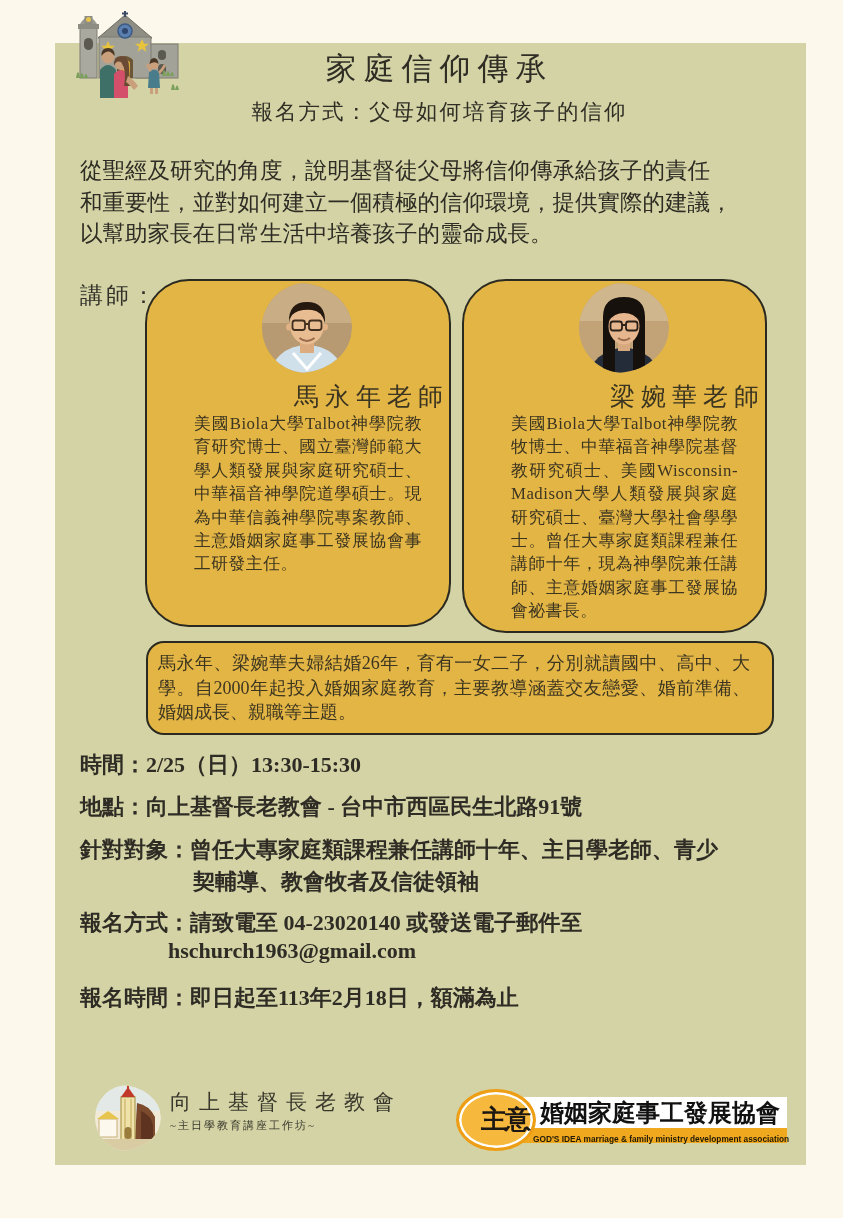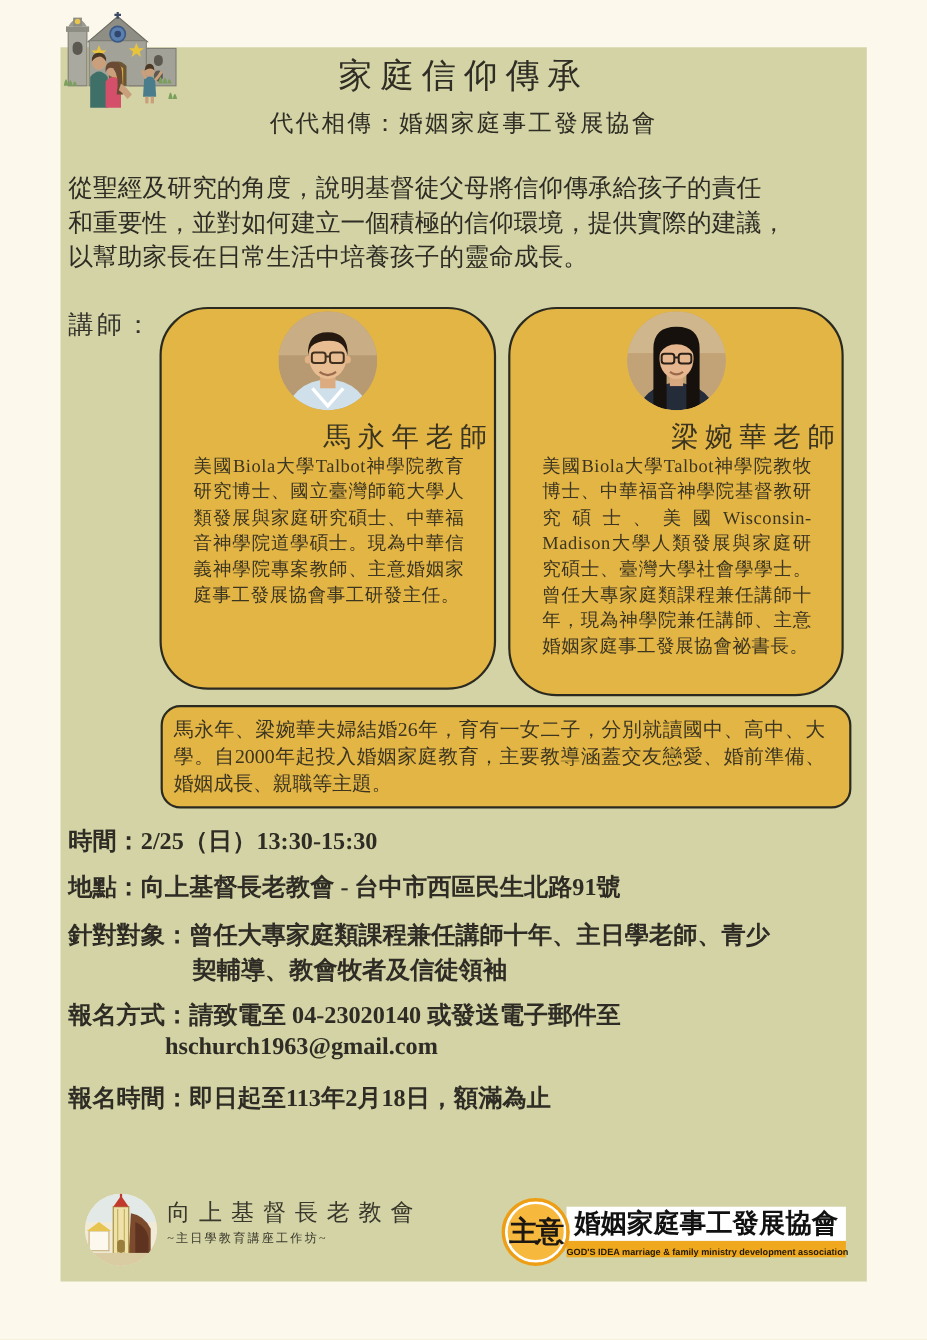--- a/index.html
+++ b/index.html
@@ -1,21 +1,21 @@
 <!DOCTYPE html>
 <html><head>
 <meta charset="utf-8">
 <style>
   html,body{margin:0;padding:0;}
   body{
     width:843px;height:1218px;background:#fdf8ec;
     font-family:"Liberation Serif","DejaVu Serif",serif;
     color:#33312a;overflow:hidden;position:relative;
   }
-  .abs{position:absolute;}
+  .abs{position:absolute;padding-left:18px;}
   #panel{
     left:55px;top:43px;width:733px;height:1122px;
     background:#d3d3a5;
   }
   .center-line{left:0;right:0;text-align:center;}
   #title{top:5px;font-size:31px;letter-spacing:7px;color:#2f2d24;}
   #subtitle{top:54px;font-size:21.5px;letter-spacing:2px;color:#2f2d24;}
   #intro{left:7px;top:112px;font-size:22.5px;line-height:31.5px;color:#2e2c24;white-space:nowrap;}
   #lecturer-label{left:7px;top:237px;font-size:23px;letter-spacing:3px;}
   .speaker-card{
@@ -74,21 +74,21 @@
     font-family:"Liberation Sans","DejaVu Sans",sans-serif;
     font-size:8.3px;line-height:15px;color:#201a08;white-space:nowrap;font-weight:bold;
   }
 </style>
 </head>
 <body>
 
 <div id="panel" class="abs">
 
   <div id="title" class="abs center-line">家庭信仰傳承</div>
-  <div id="subtitle" class="abs center-line">代代相傳：婚姻家庭事工發展協會</div>
+  <div id="subtitle" class="abs center-line">報名方式：父母如何培育孩子的信仰</div>
 
   <div id="intro" class="abs">
     <div>從聖經及研究的角度，說明基督徒父母將信仰傳承給孩子的責任</div>
     <div>和重要性，並對如何建立一個積極的信仰環境，提供實際的建議，</div>
     <div>以幫助家長在日常生活中培養孩子的靈命成長。</div>
   </div>
 
   <div id="lecturer-label" class="abs">講師：</div>
 
   <div id="card-1" class="abs speaker-card">

